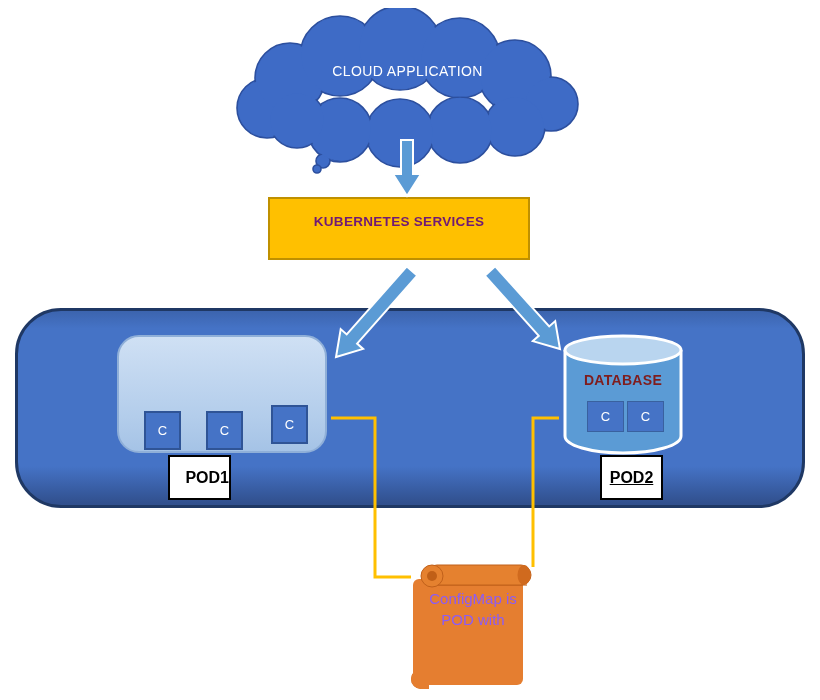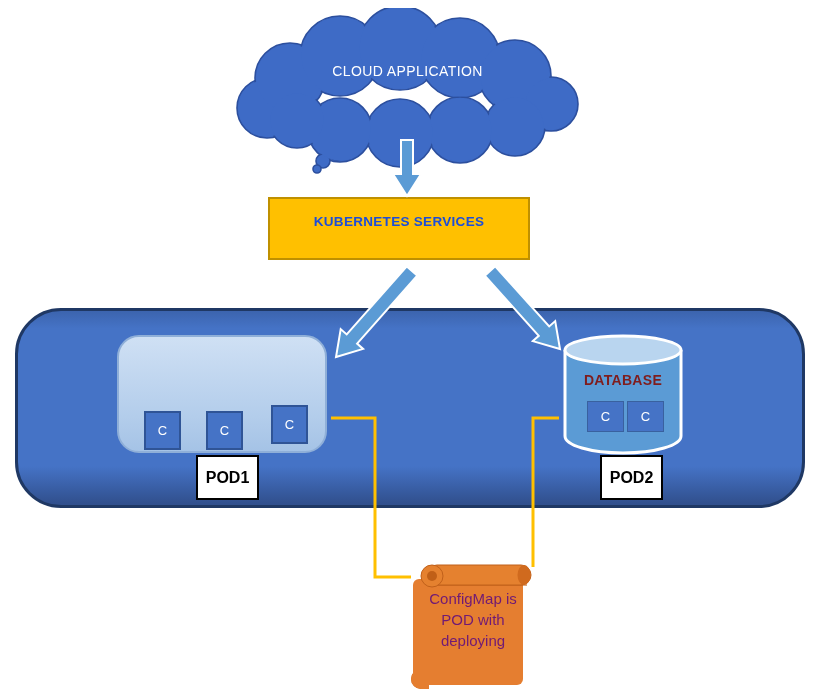--- a/index.html
+++ b/index.html
@@ -20,21 +20,21 @@
   .cloud-label {
     position:absolute; left:215px; top:63px; width:385px; text-align:center;
     color:#ffffff; font-size:14px; letter-spacing:0.4px; z-index:3;
   }
 
   
   .k8s-box {
     position:absolute; left:268px; top:197px; width:262px; height:63px;
     background:#ffc000; border:2px solid #bf9000;
     display:flex; justify-content:center; align-items:flex-start; padding-top:15px;
-    font-size:13.5px; font-weight:bold; color:#1d4ed8; letter-spacing:0.3px; z-index:3;
+    font-size:13.5px; font-weight:bold; color:#701a75; letter-spacing:0.3px; z-index:3;
   }
 
   
   .overlay-svg { position:absolute; left:0; top:0; width:820px; height:700px; z-index:4; pointer-events:none; }
 
   
   .myapp-pod {
     position:absolute; left:117px; top:335px; width:210px; height:118px;
     border-radius:22px;
     background:linear-gradient(180deg,#cfe0f4 0%,#b3cdeb 70%,#a5c3e6 100%);
@@ -54,43 +54,43 @@
   .cbox.c2 { left:87px; top:74px; }
   .cbox.c3 { left:152px; top:68px; }
 
   
   .pod-tag {
     position:absolute; width:63px; height:45px;
     background:#ffffff; border:2px solid #000000;
     display:flex; justify-content:center; align-items:center;
     font-size:16px; font-weight:bold; color:#000; z-index:6;
   }
-  .pod-tag.p1 { left:196px; top:455px; }
-  .pod-tag.p2 { left:600px; top:455px; }
+  .pod-tag.p1 { left:168px; top:455px;justify-content:flex-end; }
+  .pod-tag.p2 { left:600px; top:455px;text-decoration:underline; }
 
   
   .db-cyl { position:absolute; left:560px; top:332px; width:126px; height:126px; z-index:5; }
   .db-label {
     position:absolute; left:560px; top:372px; width:126px; text-align:center;
     color:#7f1d1d; font-size:14px; font-weight:bold; letter-spacing:0.3px; z-index:6;
   }
   .db-cbox {
     position:absolute; width:37px; height:31px;
     background:#4573c6; border:1px solid #39619f;
     display:flex; align-items:center; justify-content:center;
     color:#fff; font-size:13px; z-index:6;
   }
   .db-cbox.c1 { left:587px; top:401px; }
   .db-cbox.c2 { left:627px; top:401px; }
 
   
   .scroll-svg { position:absolute; left:407px; top:563px; width:132px; height:132px; z-index:6; }
   .scroll-text {
     position:absolute; left:407px; top:588px; width:132px; text-align:center;
-    color:#701a75; font-size:15px; line-height:21px; z-index:7;
+    color:#8b5cf6; font-size:15px; line-height:21px; z-index:7;
   }
   .scroll-text span { display:block; }
 </style>
 </head>
 <body>
 
 <div class="stage">
 
   <div class="cluster"></div>
 
@@ -182,16 +182,15 @@
     <rect x="6" y="16" width="110" height="106" rx="6" fill="#e57e30"></rect>
     <rect x="22" y="17" width="98" height="6" fill="#c05f17" opacity="0.55"></rect>
     <rect x="20" y="2" width="104" height="20" rx="10" fill="#e5812f" stroke="#c0601a" stroke-width="1"></rect>
     <ellipse cx="117" cy="12" rx="6.5" ry="10" fill="#d06a1e"></ellipse>
     <circle cx="25" cy="13" r="11" fill="#e5812f" stroke="#c0601a" stroke-width="1"></circle>
     <circle cx="25" cy="13" r="5" fill="#c05f17"></circle>
   </svg>
   <div class="scroll-text">
     <span>ConfigMap is</span>
     <span>POD with</span>
-    <span>deploying</span>
   </div>
 
 </div>
 
 </body></html>

